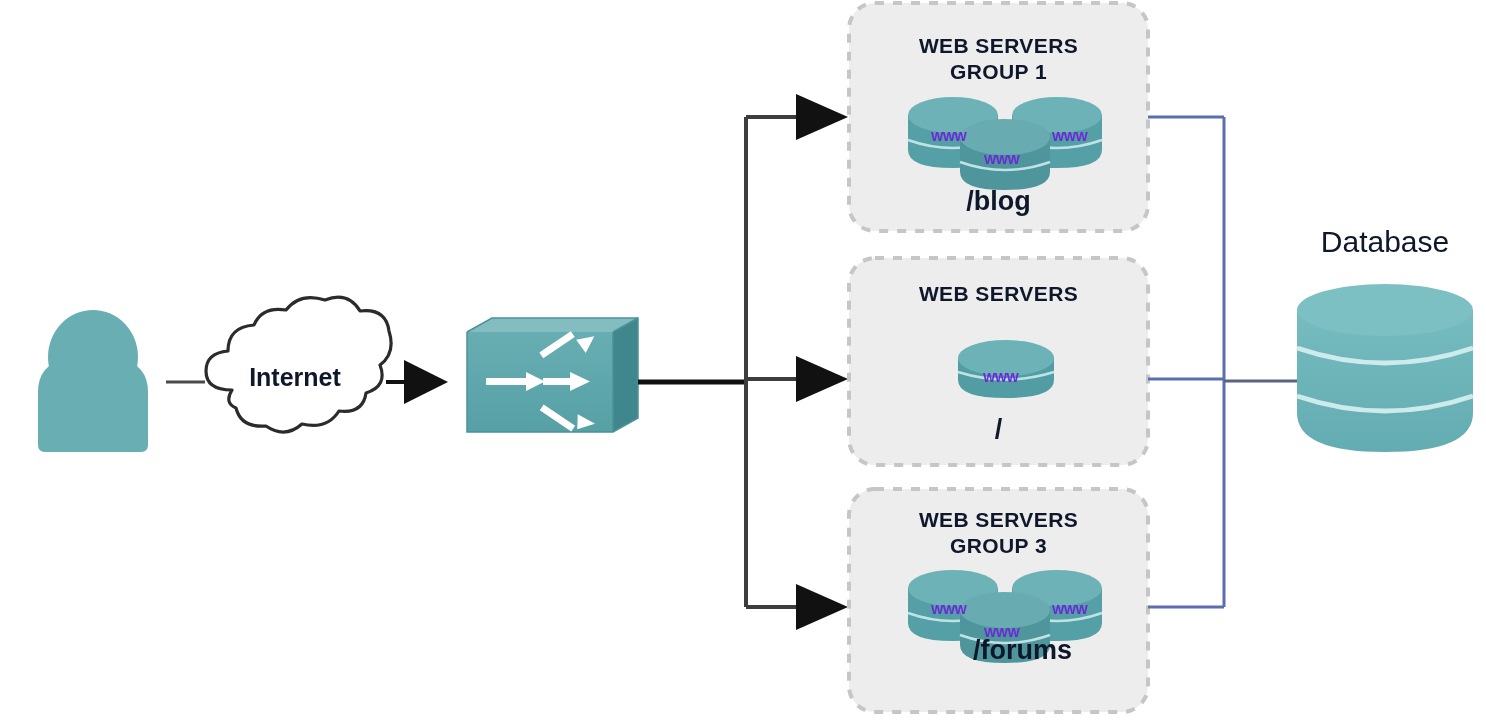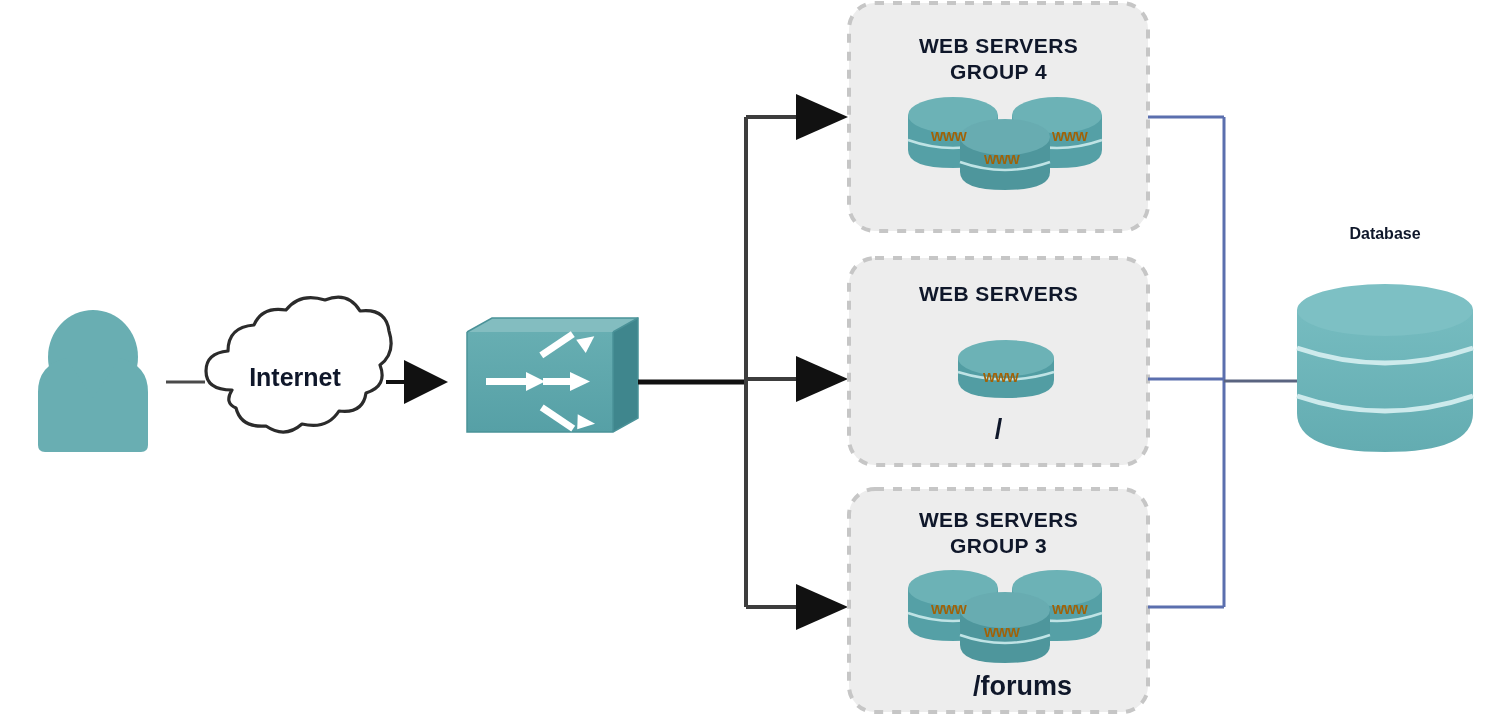--- a/index.html
+++ b/index.html
@@ -32,31 +32,31 @@
     font-size: 21px;
     font-weight: bold;
     letter-spacing: 0.4px;
     line-height: 29px;
   }
   .grp-path {
     font-size: 27px;
     font-weight: bold;
   }
   .node-label {
-    font-size: 16px;
-    font-weight: bold;
+    font-size: 30px;
+    font-weight: normal;
   }
   .cloud-label {
     font-size: 25px;
     font-weight: bold;
     text-align: center;
   }
   .www-text {
     position: absolute;
-    color: #a16207;
+    color: #6d28d9;
     font-size: 13px;
     font-weight: bold;
     letter-spacing: -0.5px;
     white-space: nowrap;
   }
 </style>
 </head>
 <body>
 
 <div id="canvas">
@@ -217,31 +217,32 @@
       <ellipse cx="1385" cy="310" rx="88" ry="26" fill="#7dc0c4"></ellipse>
       <path d="M1297 348 Q1385 378 1473 348" fill="none" stroke="#cdeaec" stroke-width="5"></path>
       <path d="M1297 396 Q1385 426 1473 396" fill="none" stroke="#cdeaec" stroke-width="5"></path>
     </g>
   </svg>
 
   <div class="lbl cloud-label" style="left:225px; top:363px; width:140px;">Internet</div>
 
 
   <div class="lbl grp-title" style="left:849px; top:31px; width:299px;">WEB SERVERS</div>
-  <div class="lbl grp-title" style="left:849px; top:57px; width:299px;">GROUP 4</div>
+  <div class="lbl grp-title" style="left:849px; top:57px; width:299px;">GROUP 1</div>
+  <div class="lbl grp-path" style="left:849px; top:186px; width:299px;">/blog</div>
   <div class="www-text" style="left:931px; top:129px;">WWW</div>
   <div class="www-text" style="left:1052px; top:129px;">WWW</div>
   <div class="www-text" style="left:984px; top:152px;">WWW</div>
 
   <div class="lbl grp-title" style="left:849px; top:279px; width:299px;">WEB SERVERS</div>
   <div class="lbl grp-path" style="left:849px; top:414px; width:299px;">/</div>
   <div class="www-text" style="left:983px; top:370px;">WWW</div>
 
   <div class="lbl grp-title" style="left:849px; top:505px; width:299px;">WEB SERVERS</div>
   <div class="lbl grp-title" style="left:849px; top:531px; width:299px;">GROUP 3</div>
-  <div class="lbl grp-path" style="left:849px; top:671px; width:299px;padding-left:24px;">/forums</div>
+  <div class="lbl grp-path" style="left:849px; top:635px; width:299px;padding-left:24px;">/forums</div>
   <div class="www-text" style="left:931px; top:602px;">WWW</div>
   <div class="www-text" style="left:1052px; top:602px;">WWW</div>
   <div class="www-text" style="left:984px; top:625px;">WWW</div>
 
   <div class="lbl node-label" style="left:1285px; top:225px; width:200px;">Database</div>
 
 </div>
 
 </body></html>

